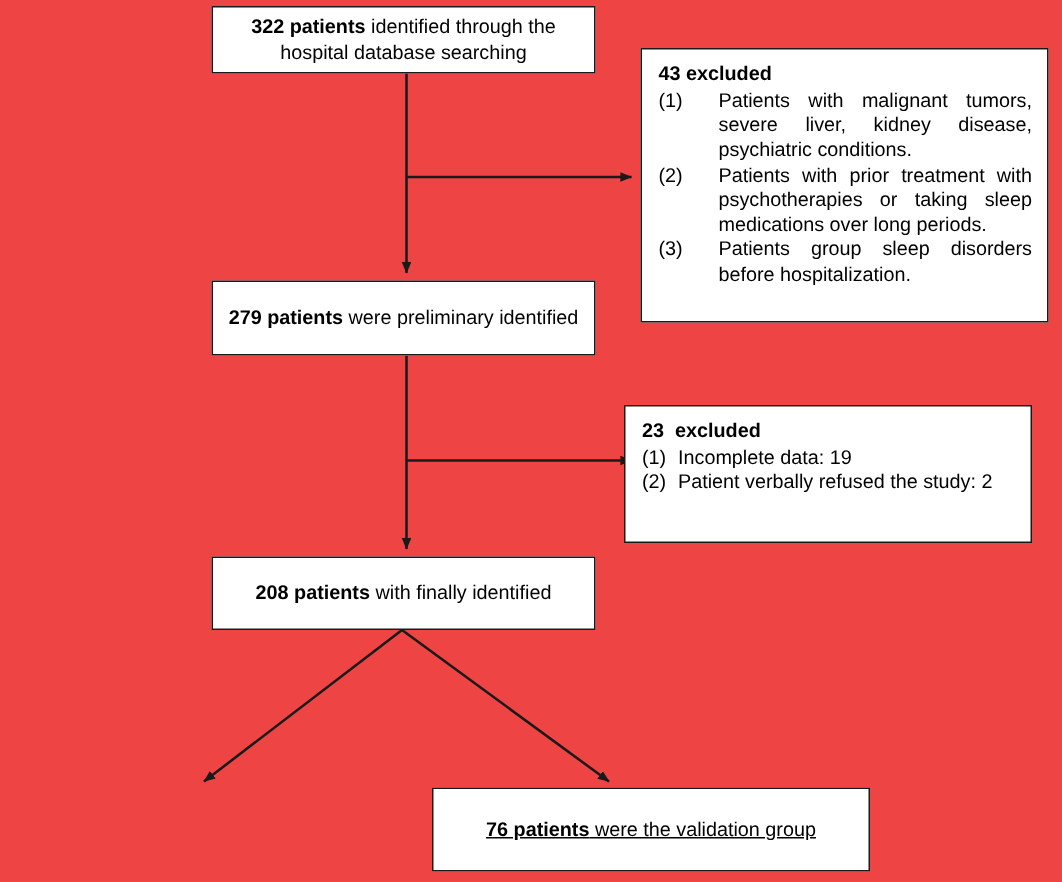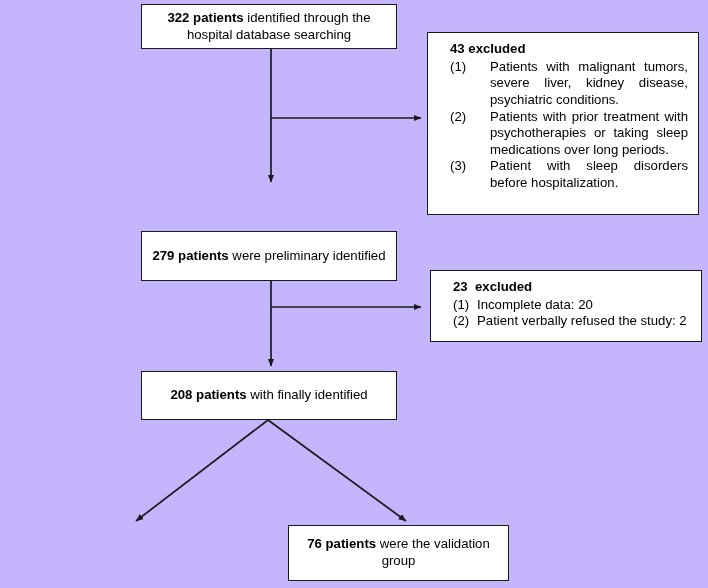--- a/index.html
+++ b/index.html
@@ -4,21 +4,21 @@
 <style>
   html, body {
     margin: 0;
     padding: 0;
     background: #ffffff;
   }
   #flow-root {
     position: relative;
     width: 708px;
     height: 588px;
-    background: #c4b5fd;
+    background: #ef4444;
     font-family: "Liberation Sans", sans-serif;
     overflow: hidden;
   }
   #connectors {
     position: absolute;
     left: 0;
     top: 0;
     width: 708px;
     height: 588px;
     pointer-events: none;
@@ -37,21 +37,21 @@
     align-items: center;
     justify-content: center;
     text-align: center;
     padding: 4px 8px;
   }
   .node.centered .node-text {
     display: block;
     width: 100%;
   }
   .node.listbox {
-    padding: 8px 10px 8px 22px;
+    padding: 8px 10px 8px 11px;
     text-align: left;
   }
   .excl-title {
     font-weight: bold;
     display: block;
     margin-bottom: 1px;
     white-space: pre;
   }
   .excl-list {
     display: block;
@@ -118,51 +118,51 @@
       <span class="excl-item">
         <span class="excl-marker">(1)</span>
         <span class="excl-body justified">Patients with malignant tumors, severe liver, kidney disease, psychiatric conditions.</span>
       </span>
       <span class="excl-item">
         <span class="excl-marker">(2)</span>
         <span class="excl-body justified">Patients with prior treatment with psychotherapies or taking sleep medications over long periods.</span>
       </span>
       <span class="excl-item">
         <span class="excl-marker">(3)</span>
-        <span class="excl-body justified">Patient with sleep disorders before hospitalization.</span>
+        <span class="excl-body justified">Patients group sleep disorders before hospitalization.</span>
       </span>
     </span>
   </div>
 
-  <div class="node centered" style="left:141px; top:187px; width:256px; height:50px;margin-top:44px;">
+  <div class="node centered" style="left:141px; top:187px; width:256px; height:50px;">
     <span class="node-text">
       <span class="lead">279 patients</span><span class="rest"> were preliminary identified</span>
     </span>
   </div>
 
-  <div class="node listbox" style="left:430px; top:270px; width:272px; height:72px;">
+  <div class="node listbox" style="left:416px; top:270px; width:272px; height:92px;">
     <span class="excl-title">23  excluded</span>
     <span class="excl-list">
       <span class="excl-item">
         <span class="excl-marker">(1)</span>
-        <span class="excl-body">Incomplete data: 20</span>
+        <span class="excl-body">Incomplete data: 19</span>
       </span>
       <span class="excl-item">
         <span class="excl-marker">(2)</span>
         <span class="excl-body">Patient verbally refused the study: 2</span>
       </span>
     </span>
   </div>
 
   <div class="node centered" style="left:141px; top:371px; width:256px; height:49px;">
     <span class="node-text">
       <span class="lead">208 patients</span><span class="rest"> with finally identified</span>
     </span>
   </div>
 
 
-  <div class="node centered" style="left:288px; top:525px; width:221px; height:56px;">
+  <div class="node centered" style="left:288px; top:525px; width:292px; height:56px;text-decoration:underline;">
     <span class="node-text">
       <span class="lead">76 patients</span><span class="rest"> were the validation group</span>
     </span>
   </div>
 
 </div>
 
 </body></html>

